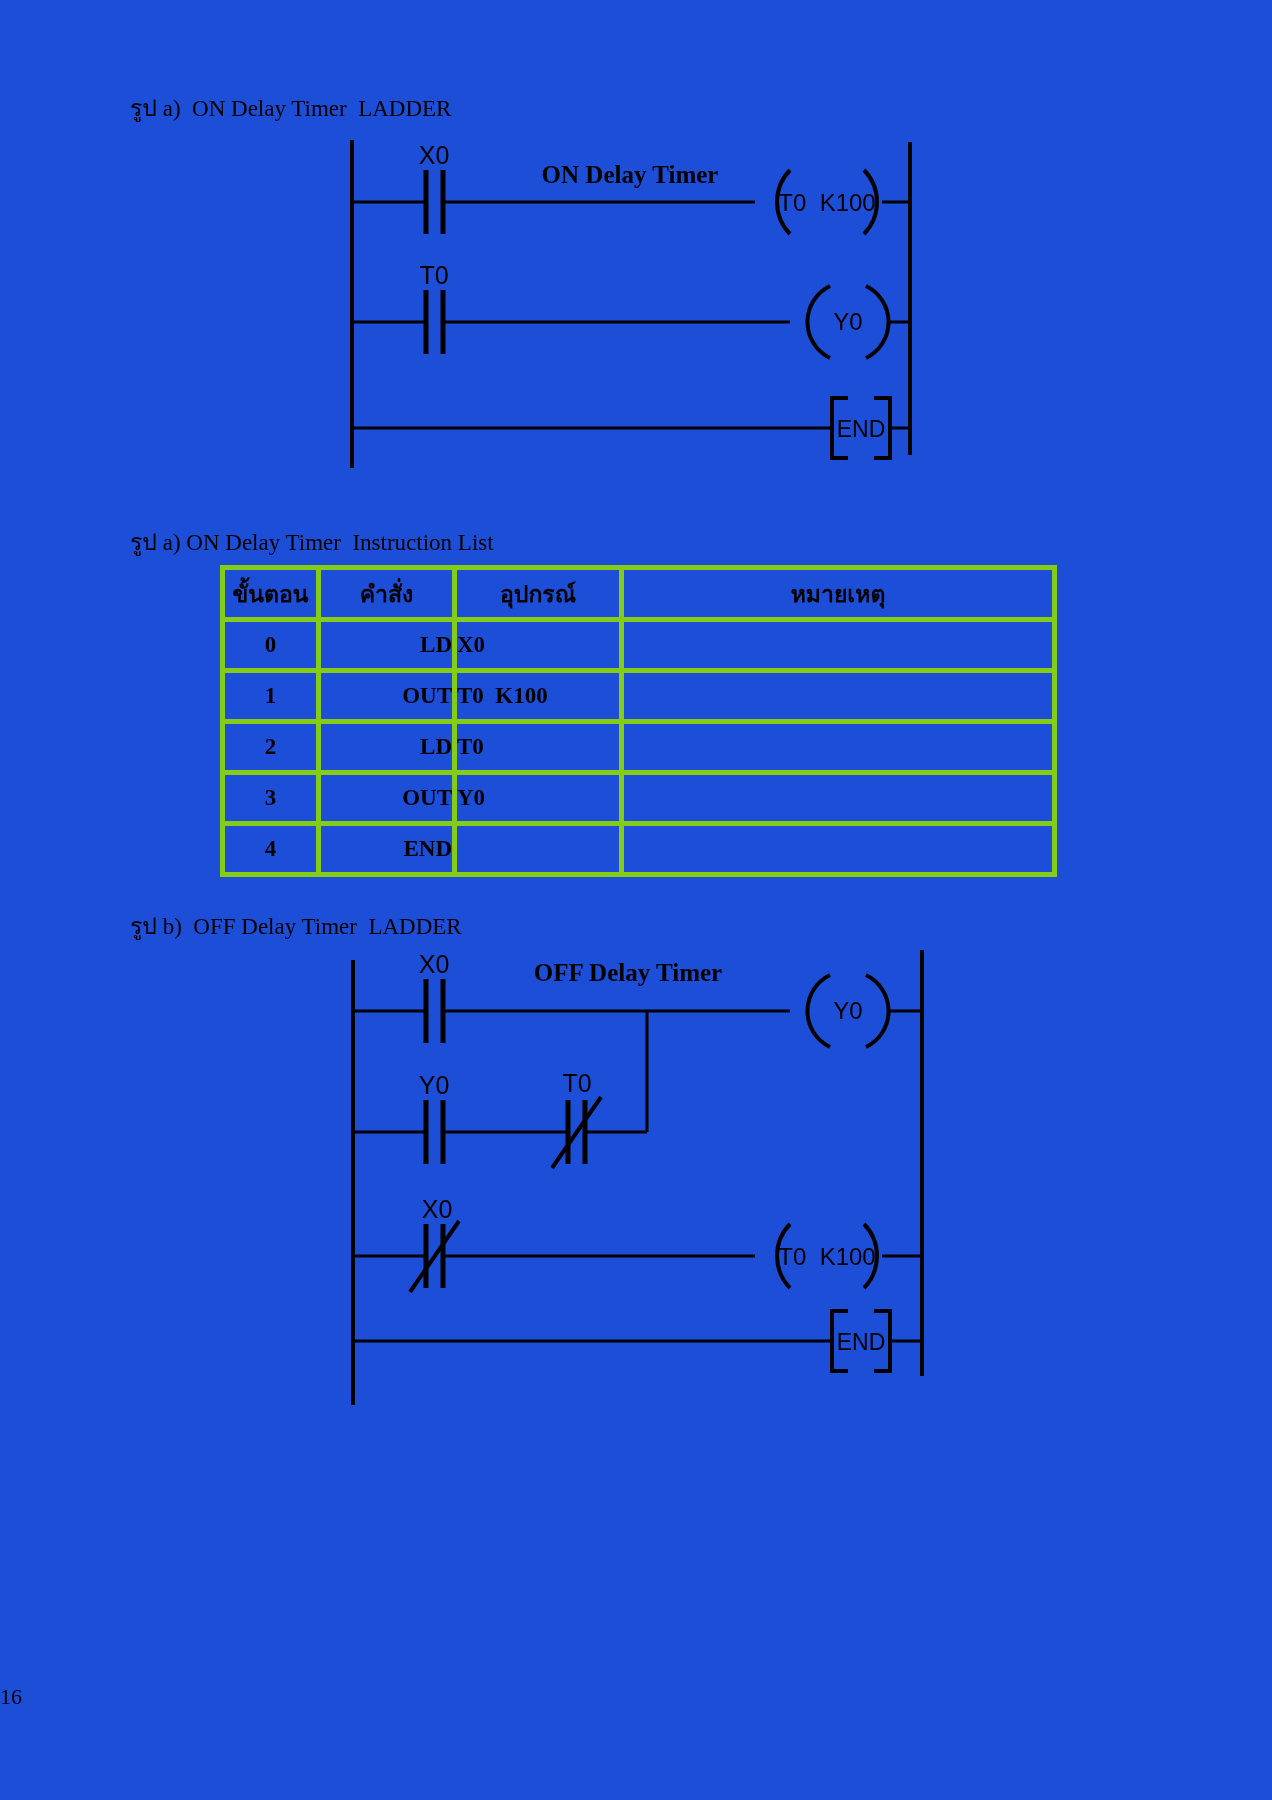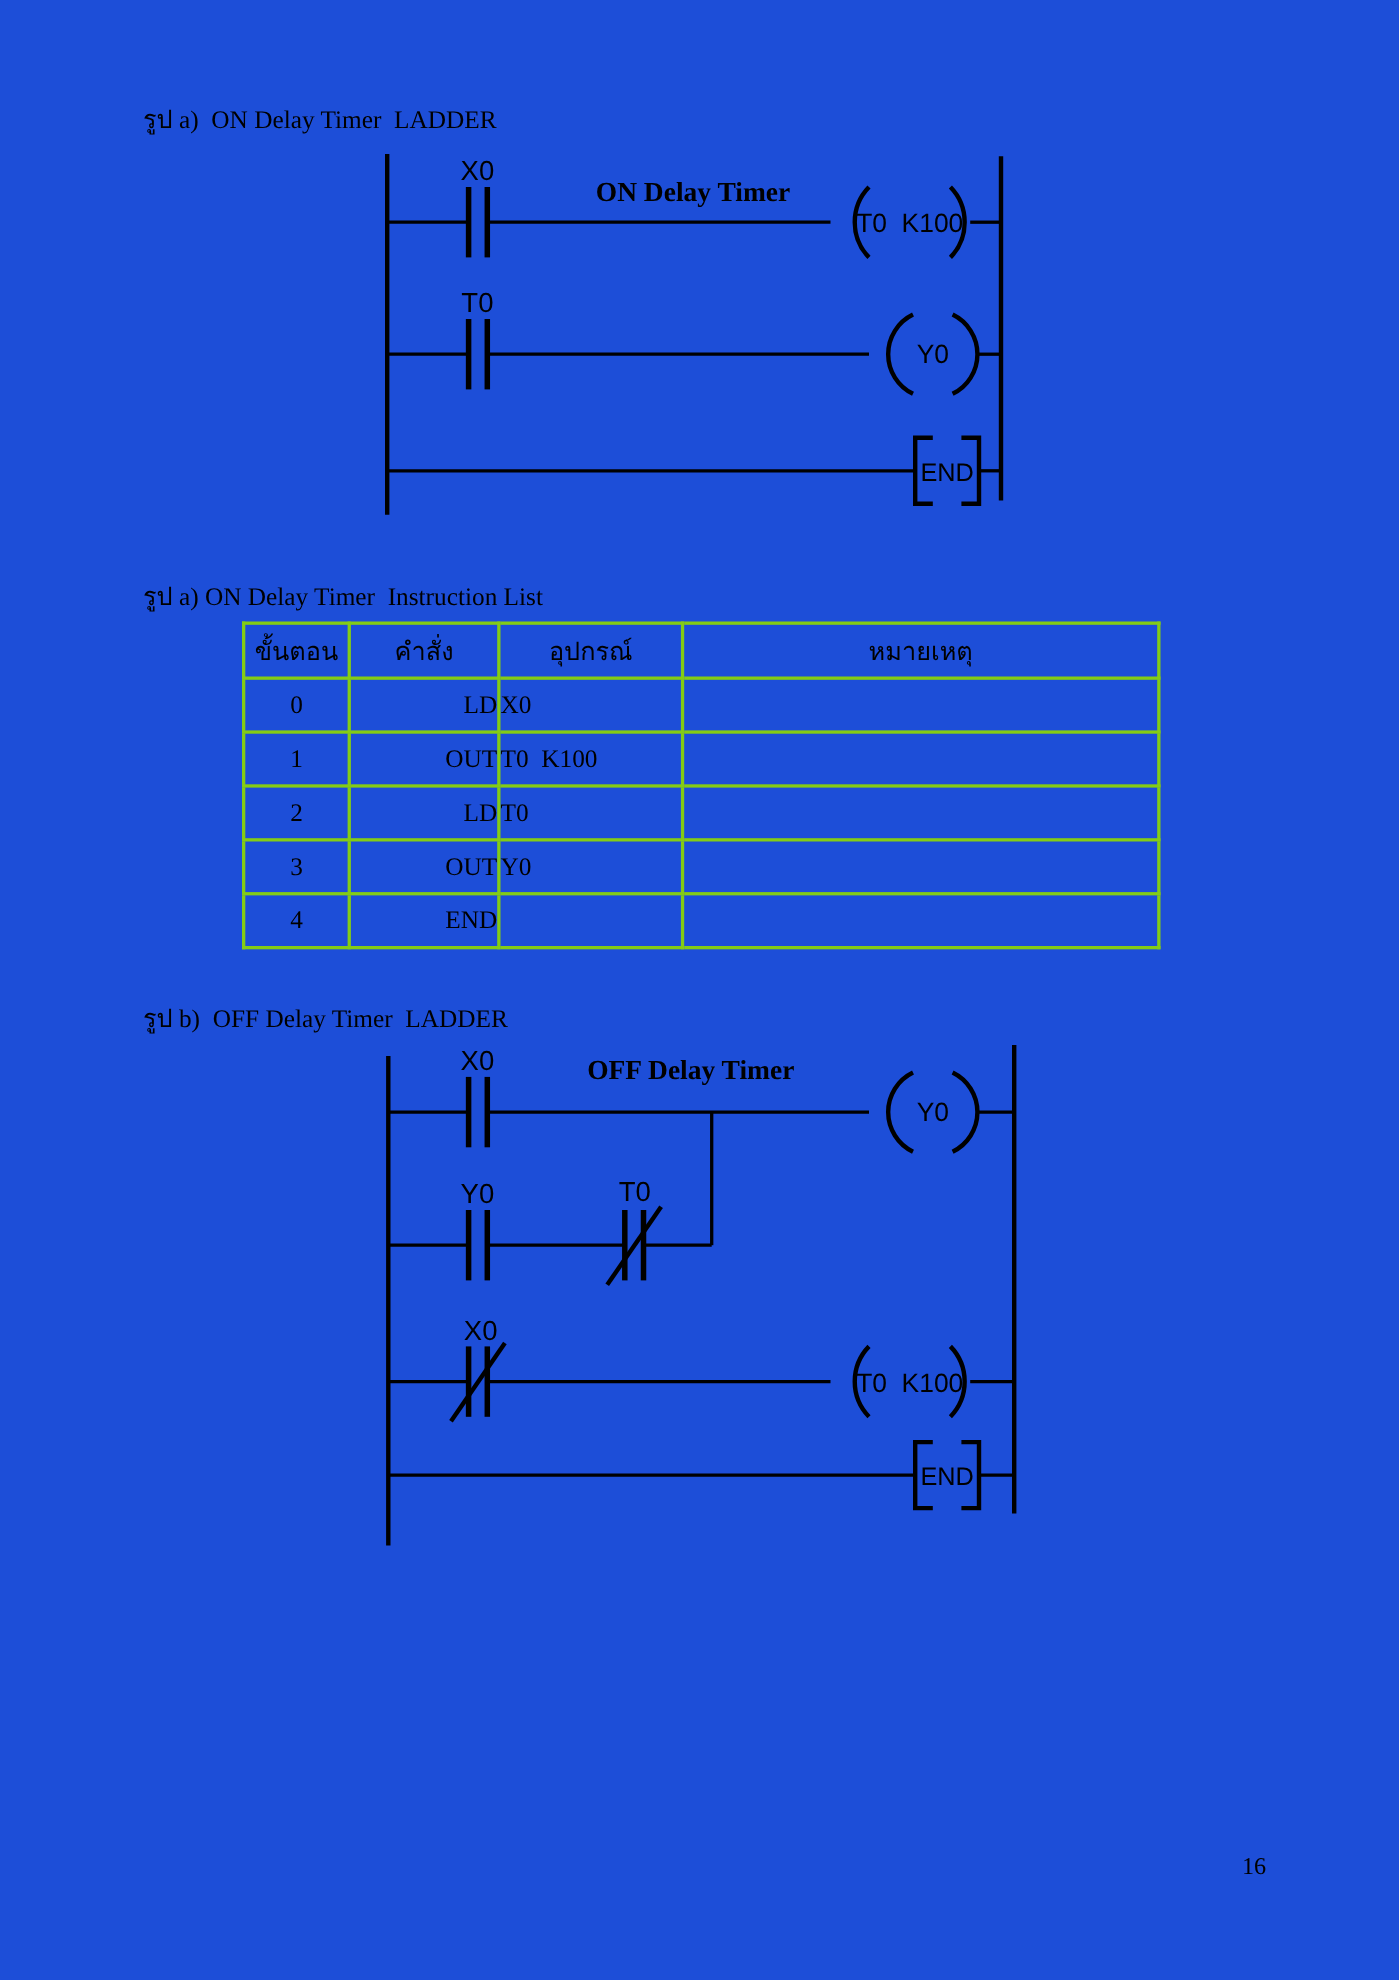--- a/index.html
+++ b/index.html
@@ -35,32 +35,32 @@
   text.diagram-title {
     font-family:"Liberation Serif", serif; font-weight:bold; font-size:25px;
     text-anchor:middle; fill:#000;
   }
   table.ilist {
     position:absolute; left:220px; top:565px;
     border-collapse:collapse; table-layout:fixed;
     font-family:"Liberation Serif", serif; font-size:23px; color:#000;
   }
   table.ilist td, table.ilist th {
-    border:3px solid #84cc16; padding:0; white-space:pre;
-    font-weight:normal; overflow:hidden;
+    border:5px solid #84cc16; padding:0; white-space:pre;
+    font-weight:bold; overflow:hidden;
   }
   table.ilist th { height:47px; text-align:center; vertical-align:middle; }
   table.ilist td { height:46px; vertical-align:middle; }
   td.c-step { text-align:center; }
   td.c-cmd  { text-align:right; padding-left:13px; }
   td.c-dev  { text-align:left; padding-left:10px; }
   td.c-note { text-align:left; }
   .page-number {
     position:absolute; left:0; top:1684px; width:1151px;
-    text-align:right; font-size:22px;
+    text-align:left; font-size:22px;
   }
 </style>
 </head>
 <body>
 
 <div class="page">
 
   <div class="caption" style="top:90px;">รูป a)  ON Delay Timer  LADDER</div>
 
   <svg class="ladder-svg" style="top:0;" width="1272" height="500" viewBox="0 0 1272 500">

